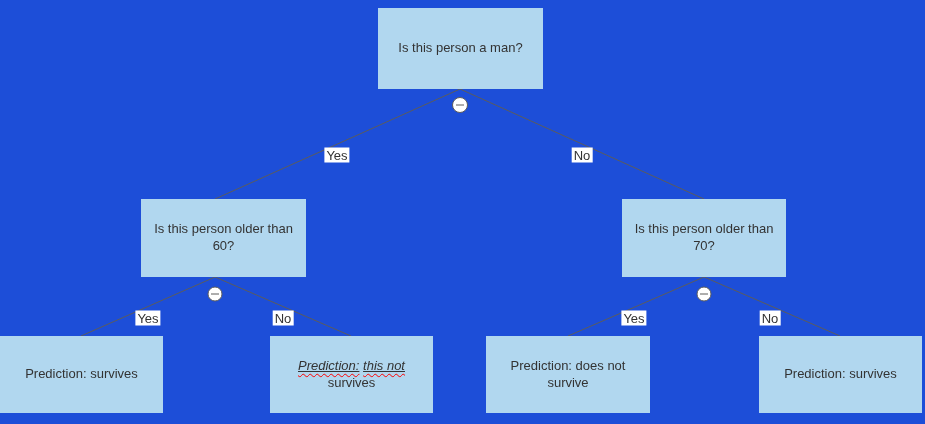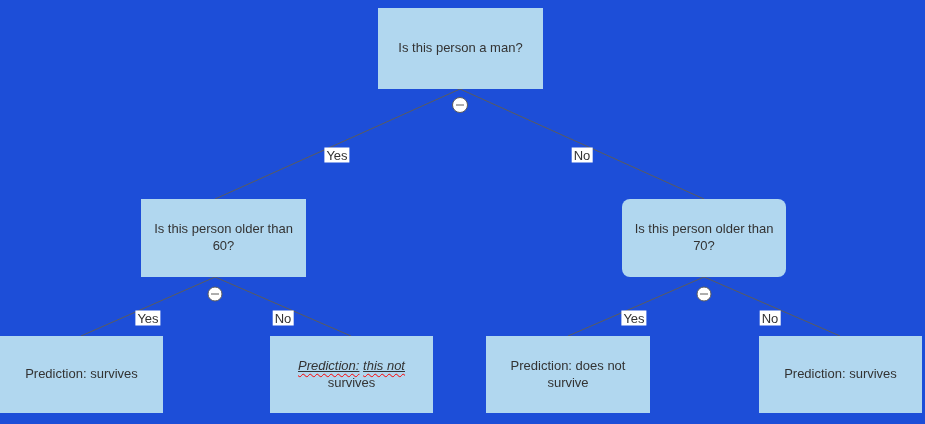--- a/index.html
+++ b/index.html
@@ -87,21 +87,21 @@
   </svg>
 
   <div class="node" style="left:378px;top:8px;width:165px;height:81px;">
     <div class="node-label">Is this person a man?</div>
   </div>
 
   <div class="node" style="left:133px;top:199px;width:165px;height:78px;margin-left:8px;">
     <div class="node-label">Is this person older than 60?</div>
   </div>
 
-  <div class="node" style="left:622px;top:199px;width:164px;height:78px;border-radius:8px;">
+  <div class="node" style="left:622px;top:199px;width:164px;height:78px;">
     <div class="node-label">Is this person older than 70?</div>
   </div>
 
   <div class="node" style="left:0px;top:336px;width:163px;height:77px;">
     <div class="node-label">Prediction: survives</div>
   </div>
 
   <div class="node" style="left:270px;top:336px;width:163px;height:77px;">
     <div class="node-label">
       <span class="u"><span class="wavy">Prediction:</span></span>

